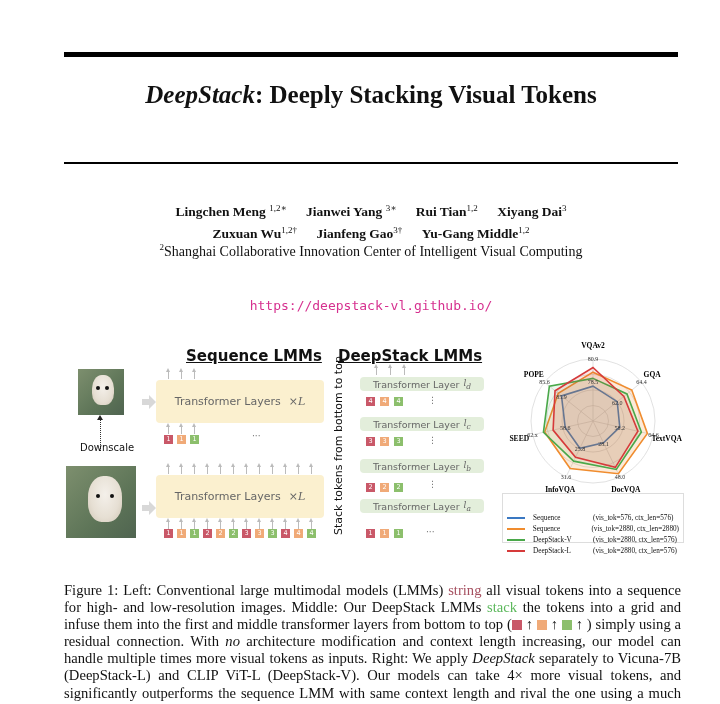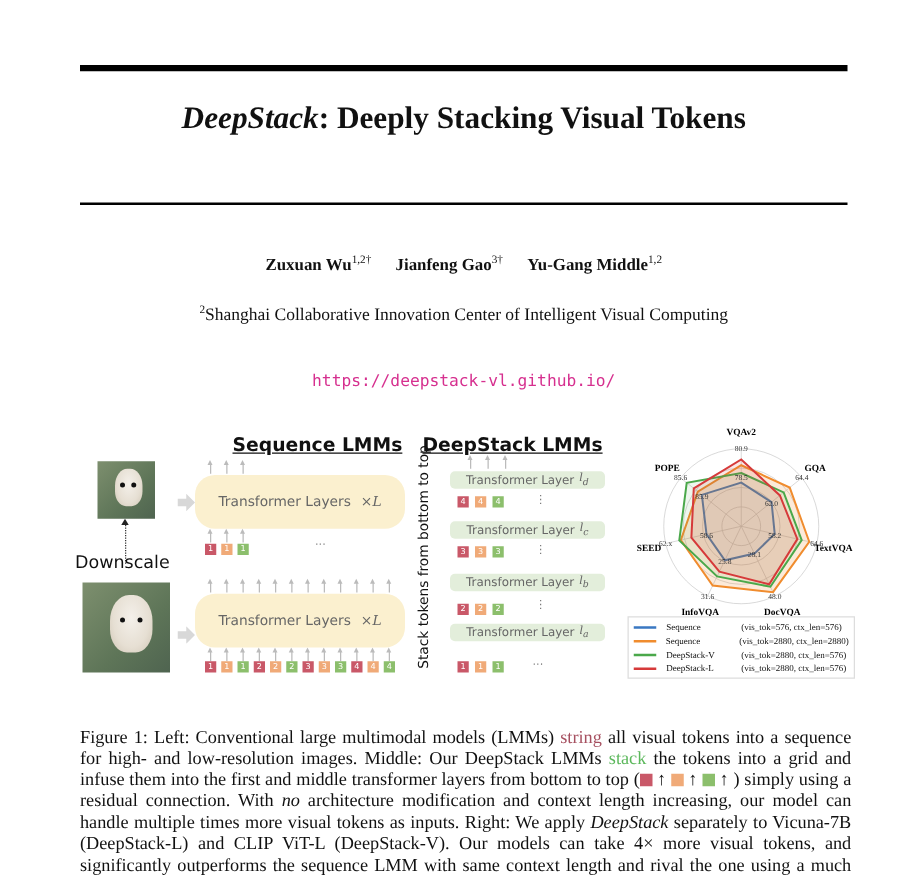--- a/index.html
+++ b/index.html
@@ -13,51 +13,57 @@
   .authors sup { font-weight: normal; font-size: 9px; }
   .affil { position: absolute; left: 64px; top: 238px; width: 614px; text-align: center; font-size: 14px; line-height: 18px; }
   .affil sup { font-size: 9px; }
   .url { position: absolute; left: 64px; top: 298px; width: 614px; text-align: center; font-family: "DejaVu Sans Mono", monospace; font-size: 13px; color: #d6308f; }
   .fig { position: absolute; left: 60px; top: 335px; width: 630px; height: 210px; }
   .sans { font-family: "DejaVu Sans", sans-serif; }
   .hdr { position: absolute; font-family: "DejaVu Sans", sans-serif; font-weight: bold; font-size: 15px; text-decoration: underline; }
   .llama { position: absolute; background: linear-gradient(135deg, #7d8f6e 0%, #5e7558 60%, #4f6450 100%); overflow: hidden; }
   .llama .head { position: absolute; background: radial-gradient(ellipse at 50% 40%, #f4f0ea 0%, #e6dfd3 60%, #cfc5b4 100%); border-radius: 45% 45% 40% 40%; }
   .llama .eye { position: absolute; width: 4px; height: 4px; background: #111; border-radius: 50%; }
-  .tf-seq { position: absolute; background: #fbf0cf; border-radius: 16px; font-family: "DejaVu Sans", sans-serif; color: #666; font-size: 11px; display: flex; align-items: center; justify-content: center; }
+  .tf-seq { position: absolute; background: #fbf0cf; border-radius: 4px; font-family: "DejaVu Sans", sans-serif; color: #666; font-size: 11px; display: flex; align-items: center; justify-content: center; }
   .tf-seq i { font-family: "DejaVu Serif", serif; margin-left: 8px; }
   .tf-ds { position: absolute; background: #e3eedb; border-radius: 4px; font-family: "DejaVu Sans", sans-serif; color: #666; font-size: 9.5px; display: flex; align-items: center; justify-content: center; }
   .tf-ds i { font-family: "DejaVu Serif", serif; margin-left: 4px; font-size: 9px; }
   .tok { position: absolute; width: 9px; height: 9px; font-family: "DejaVu Sans", sans-serif; font-size: 6.5px; color: #fff; text-align: center; line-height: 9px; }
   .r { background: #c95868; } .o { background: #f0aa78; } .g { background: #8cbf6c; }
   .up { position: absolute; width: 1px; height: 8px; background: #bbb; }
   .up::before { content: ""; position: absolute; left: -2px; top: -3px; border-left: 2.5px solid transparent; border-right: 2.5px solid transparent; border-bottom: 4px solid #bbb; }
   .dots { position: absolute; font-family: "DejaVu Sans", sans-serif; font-size: 9px; color: #777; }
   .bigarrow { position: absolute; width: 14px; height: 14px; }
   .vlabel { position: absolute; font-family: "DejaVu Sans", sans-serif; font-size: 11px; transform: rotate(-90deg); transform-origin: left top; white-space: nowrap; }
-  .legend { position: absolute; left: 442px; top: 158px; width: 182px; height: 50px; border: 1px solid #ddd; background: #fff; font-size: 7.2px; padding: 2px 4px; }
+  .legend { position: absolute; left: 442px; top: 158px; width: 182px; height: 50px; border: 1px solid #ddd; background: #fff; font-size: 7.2px; padding: 18px 4px; }
   .legend .row { display: flex; align-items: center; height: 11px; white-space: nowrap; }
   .legend .ln { width: 18px; height: 2px; margin-right: 8px; }
   .legend .nm { width: 60px; }
   .caption { position: absolute; left: 64px; top: 582px; width: 617px; font-size: 14.6px; line-height: 17.1px; text-align: justify; }
   .caption .string { color: #a65060; }
   .caption .stack { color: #5cb85c; }
   .sq { display: inline-block; width: 10px; height: 10px; vertical-align: -1px; }
 </style>
 </head>
 <body>
 
 <div class="rule-top"></div>
 <div class="title">
   <i>DeepStack</i><span>: Deeply Stacking Visual Tokens</span><br>
 </div>
 <div class="rule-bot"></div>
 
 <div class="authors">
   <div>
+    <span class="a"><span>Lingchen Meng</span> <sup>1,2∗</sup></span>
+    <span class="a"><span>Jianwei Yang</span> <sup>3∗</sup></span>
+    <span class="a"><span>Rui Tian</span><sup>1,2</sup></span>
+    <span class="a"><span>Xiyang Dai</span><sup>3</sup></span>
+  </div>
+  <div>
     <span class="a"><span>Zuxuan Wu</span><sup>1,2†</sup></span>
     <span class="a"><span>Jianfeng Gao</span><sup>3†</sup></span>
     <span class="a"><span>Yu-Gang Middle</span><sup>1,2</sup></span>
   </div>
 </div>
 
 <div class="affil">
   <div><sup>2</sup><span>Shanghai Collaborative Innovation Center of Intelligent Visual Computing</span></div>
 </div>
 
@@ -68,21 +74,21 @@
   <div class="hdr" style="left:278px; top:12px;">DeepStack LMMs</div>
 
   <div class="llama" style="left:18px; top:34px; width:46px; height:46px;">
     <div class="head" style="left:14px; top:6px; width:22px; height:30px;"></div>
     <div class="eye" style="left:18px; top:17px;"></div>
       <div class="eye" style="left:27px; top:17px;"></div>
   </div>
 
   <div style="position:absolute; left:40px; top:82px; width:0; height:34px; border-left:1px dotted #333;"></div>
   <div style="position:absolute; left:37px; top:80px; border-left:3.5px solid transparent; border-right:3.5px solid transparent; border-bottom:5px solid #222;"></div>
-  <div class="sans" style="position:absolute; left:0; top:107px; font-size:14px;">Downscale</div>
+  <div class="sans" style="position:absolute; left:20px; top:107px; font-size:10px;">Downscale</div>
 
   <div class="llama" style="left:6px; top:131px; width:70px; height:72px;">
     <div class="head" style="left:22px; top:10px; width:34px; height:46px;"></div>
     <div class="eye" style="left:30px; top:28px;"></div>
       <div class="eye" style="left:44px; top:28px;"></div>
   </div>
 
   <svg class="bigarrow" style="left:82px; top:60px;" viewBox="0 0 14 14">
       <path d="M0 4h7V0l7 7-7 7v-4H0z" fill="#d8d8d8"></path>
     </svg>

